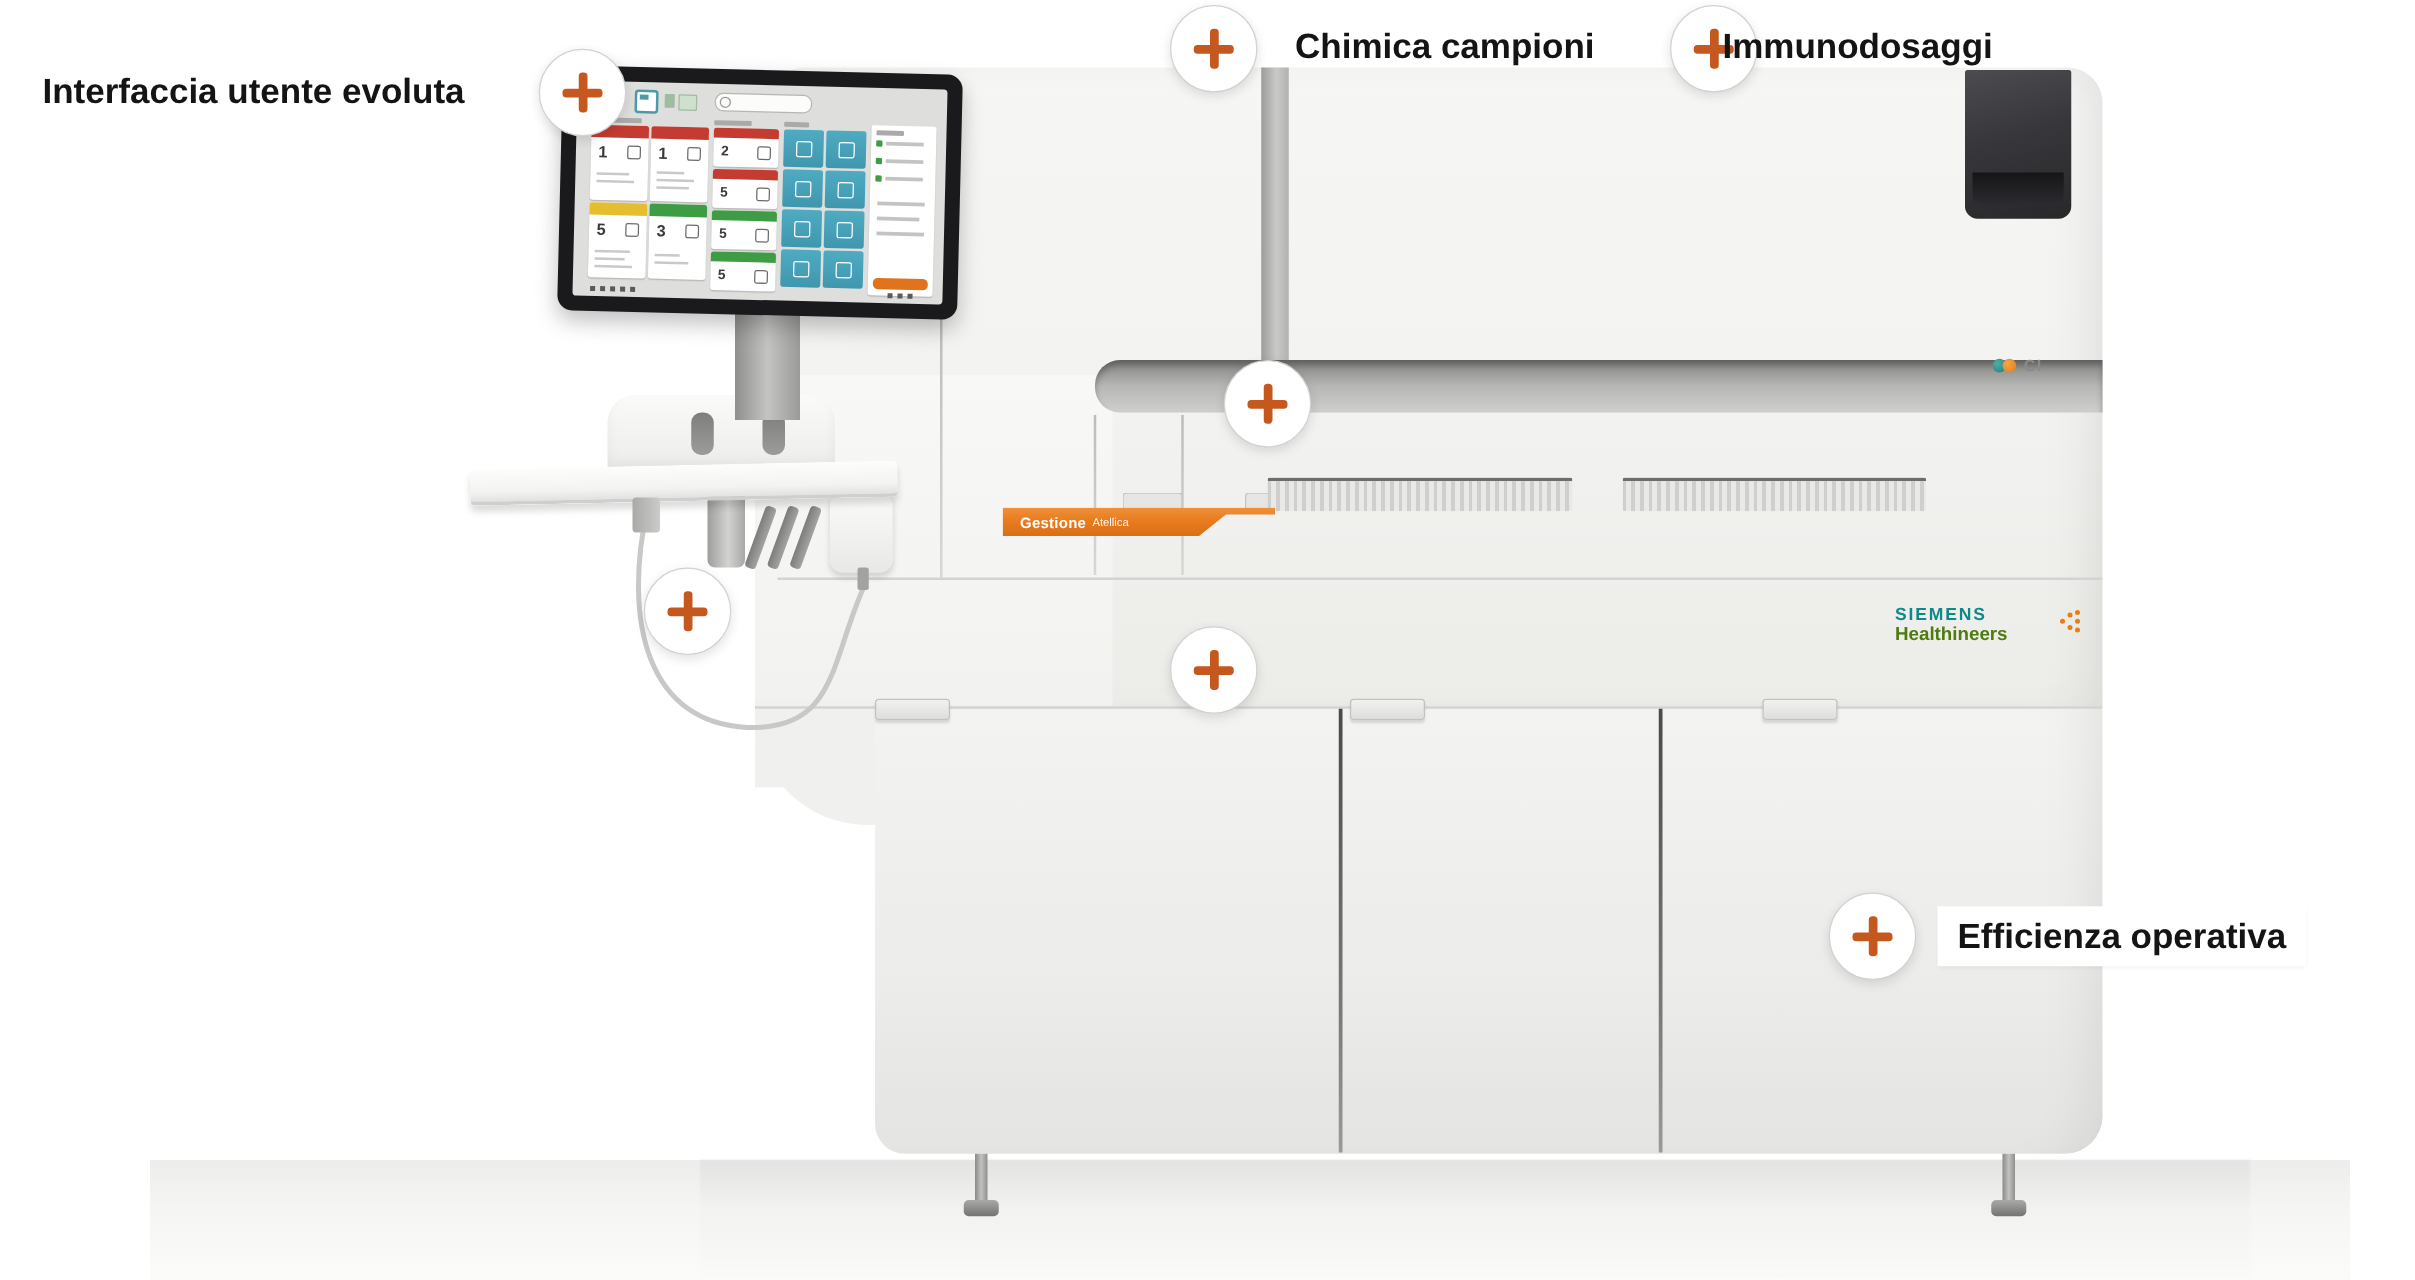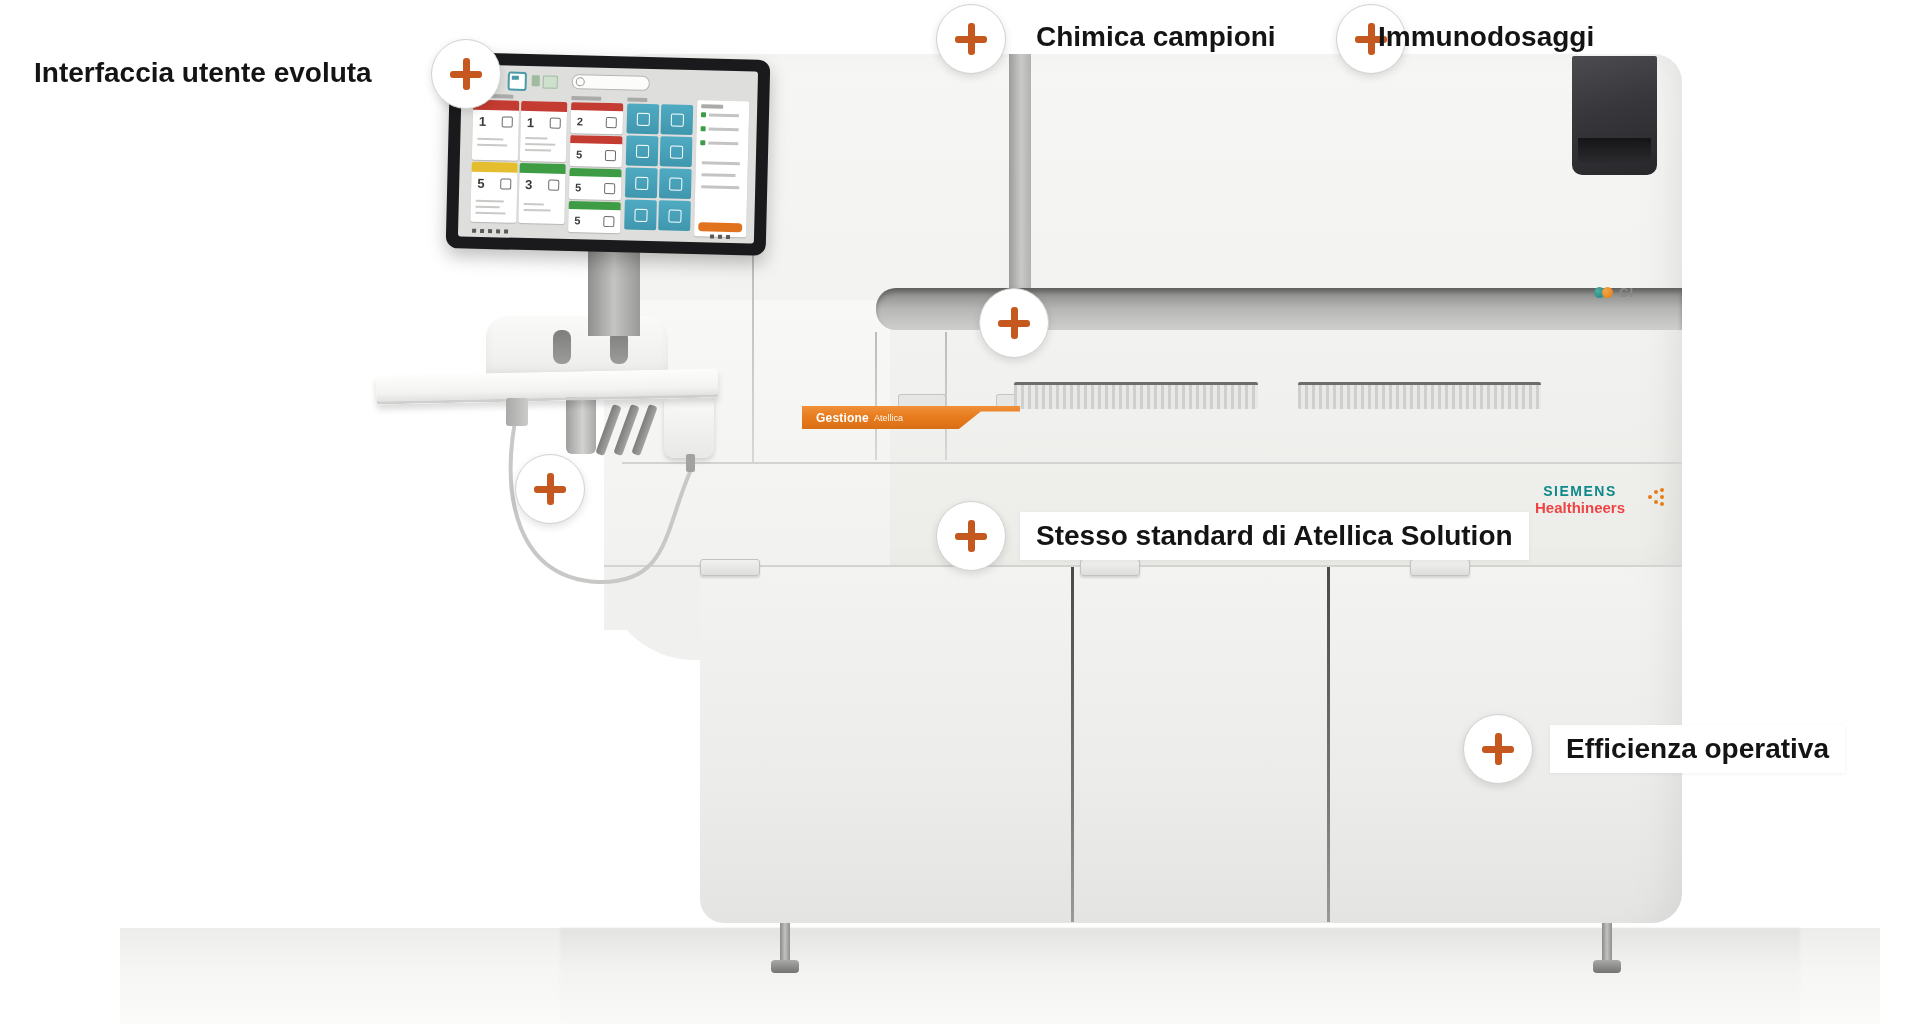--- a/index.html
+++ b/index.html
@@ -59,23 +59,23 @@
   .atellica-strip .p2{font-weight:400;font-size:9px;margin-left:5px;opacity:.95;}
 
   
   .ci-badge{left:1594px;top:283px;width:70px;height:18px;display:flex;align-items:center;}
   .ci-dot{width:11px;height:11px;border-radius:50%;}
   .ci-dot.teal{background:radial-gradient(circle at 35% 35%,#4fae9e,#1f7e84);}
   .ci-dot.orange{background:radial-gradient(circle at 35% 35%,#f3a648,#e07c12);margin-left:-3px;}
   .ci-text{margin-left:6px;font-size:13px;font-weight:700;color:#8a8a88;letter-spacing:1px;}
 
   
-  .sh-logo{left:1516px;top:484px;width:150px;height:42px;text-align:center;}
+  .sh-logo{left:1516px;top:484px;width:150px;height:42px;text-align:left;}
   .sh-siemens{font-size:14px;font-weight:700;letter-spacing:1.5px;color:#0e8989;line-height:15px;padding-right:22px;}
-  .sh-health{font-size:15px;font-weight:700;color:#ef4444;line-height:17px;padding-right:22px;}
+  .sh-health{font-size:15px;font-weight:700;color:#4d7c0f;line-height:17px;padding-right:22px;}
   .sh-dots{position:absolute;right:0;top:4px;width:18px;height:18px;}
   .sh-dots i{position:absolute;width:4px;height:4px;border-radius:50%;background:#e87d12;}
 
   
   .cowl{left:486px;top:316px;width:182px;height:62px;background:linear-gradient(180deg,#fafaf9,#ececea);
     border-radius:22px 22px 4px 4px;box-shadow:inset 0 -8px 10px rgba(0,0,0,.05);}
   .cowl-slot{top:330px;width:18px;height:34px;background:linear-gradient(180deg,#7e7e7c,#9c9c9a);border-radius:8px;}
   .tray{left:376px;top:372px;width:342px;height:26px;
     background:linear-gradient(180deg,#fdfdfc 0%,#f3f3f1 70%,#e2e2e0 100%);
     border-radius:4px;border-bottom:3px solid #cfcfcd;
@@ -358,20 +358,19 @@
       <span class="plus-icon"></span>
     </div>
 
   <div class="abs plus-btn" style="left:515px;top:454px;">
       <span class="plus-icon"></span>
     </div>
 
   <div class="abs plus-btn" style="left:936px;top:501px;">
       <span class="plus-icon"></span>
     </div>
-  <div class="abs hs-label boxed" style="left:1020px;top:512px;">Stesso standard di Atellica Solution</div>
 
   <div class="abs plus-btn" style="left:1463px;top:714px;">
       <span class="plus-icon"></span>
     </div>
   <div class="abs hs-label boxed" style="left:1550px;top:725px;">Efficienza operativa</div>
 
 </div>
 
 </body></html>

